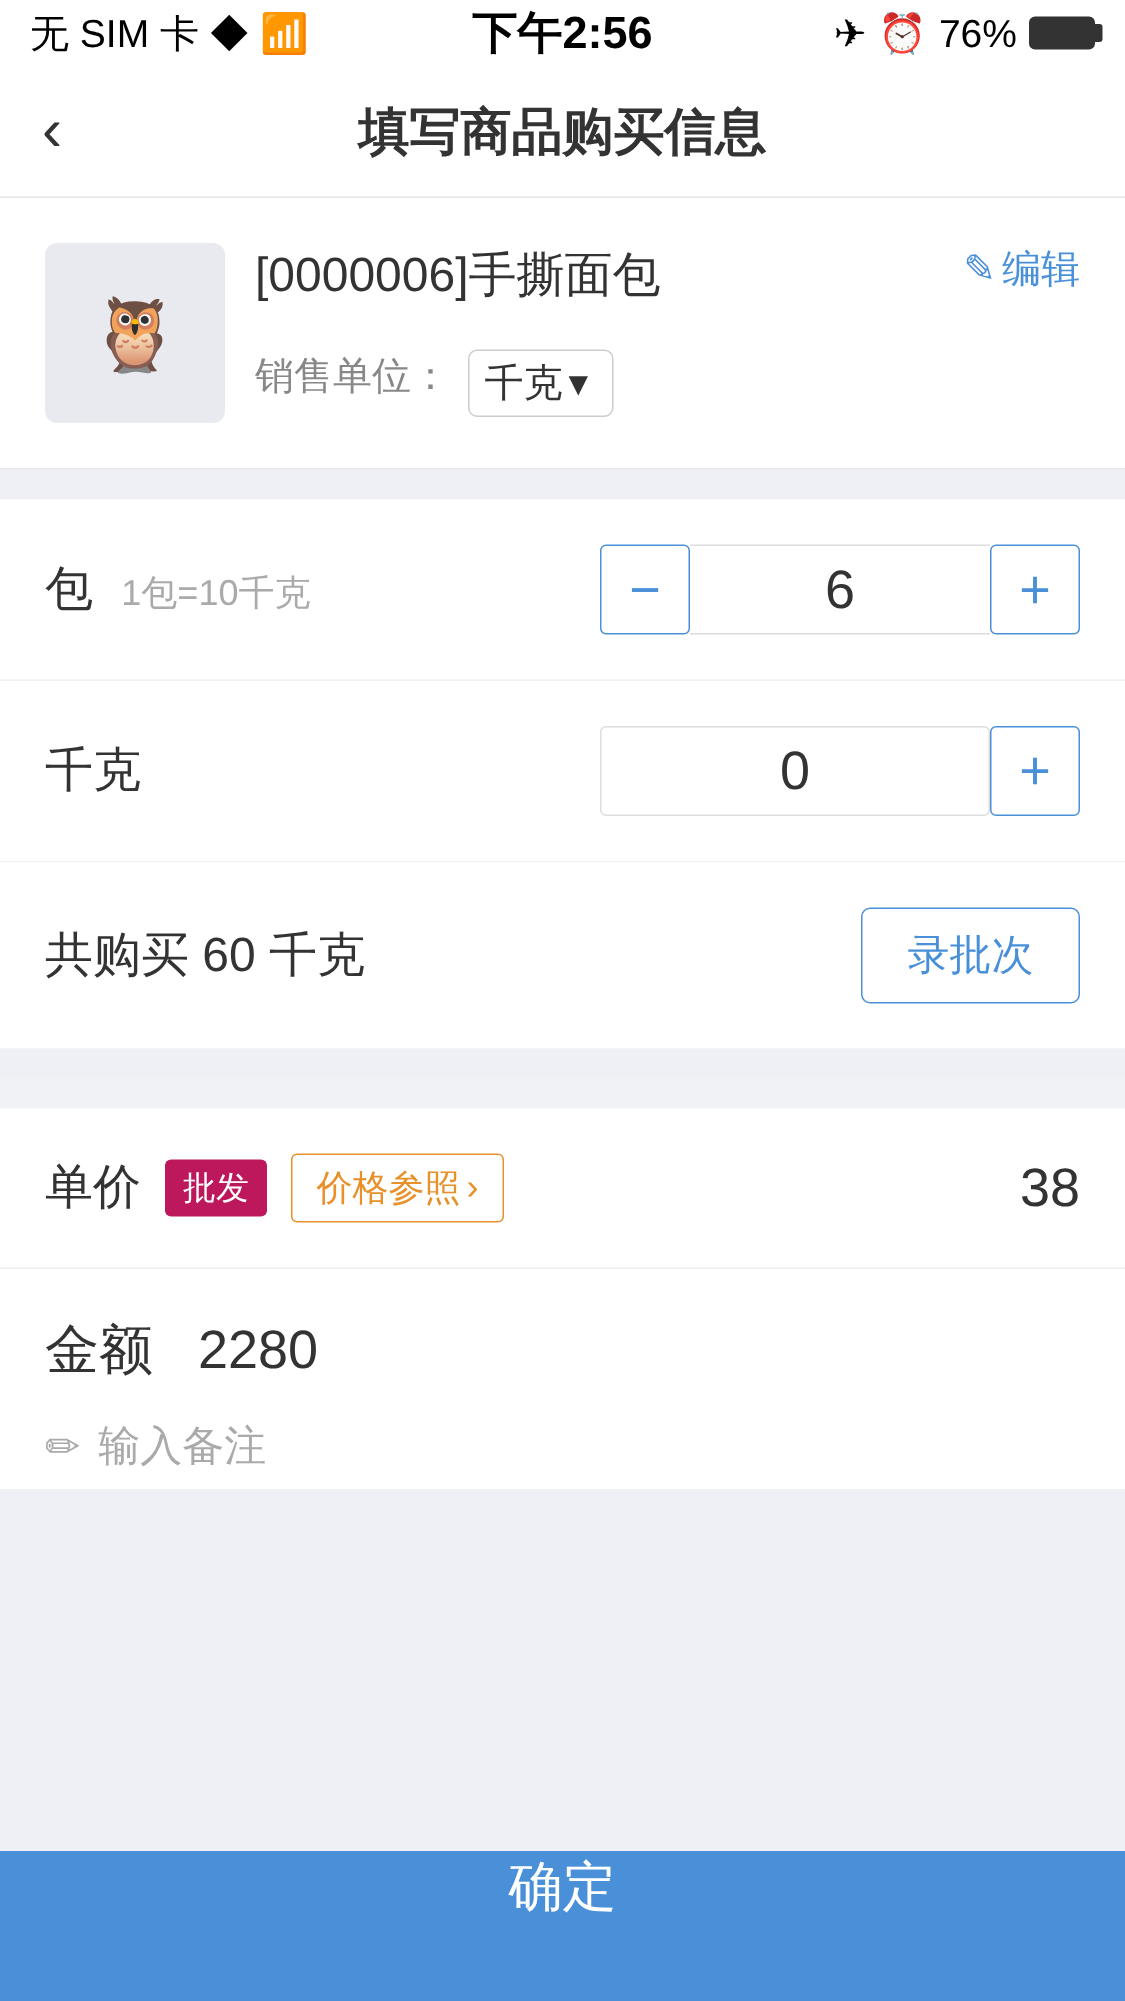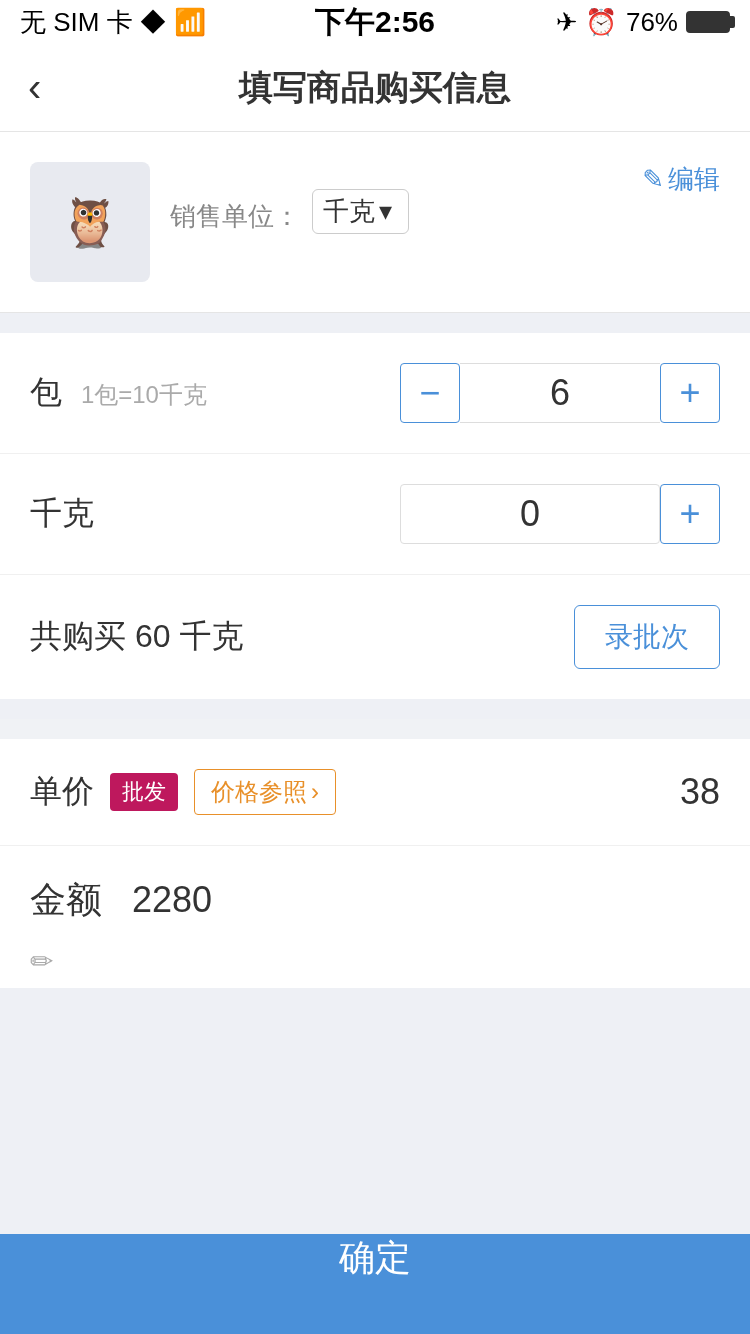--- a/index.html
+++ b/index.html
@@ -125,21 +125,21 @@
       font-weight: 500;
       margin-bottom: 10px;
     }
     .product-stock {
       font-size: 26px;
       color: #888;
       margin-bottom: 10px;
     }
     .product-unit-row {
       display: flex;
-      align-items: flex-end;
+      align-items: flex-start;
       gap: 12px;
       font-size: 26px;
       color: #888;
       margin-top: 27px;
     }
     .unit-select {
       border: 1px solid #ccc;
       border-radius: 6px;
       padding: 4px 16px 4px 10px;
       font-size: 26px;
@@ -367,20 +367,21 @@
   <div class="nav-back">‹</div>
   <div class="nav-title">填写商品购买信息</div>
 </div>
 
 <div class="product-card-wrapper">
   <div class="product-card">
     <div class="product-image">
       <span class="product-owl">🦉</span>
     </div>
     <div class="product-info">
+      <div class="product-name">[0000006]手撕面包</div>
       <div class="product-unit-row">
         <span>销售单位：</span>
         <div class="unit-select">
           <span>千克</span>
           <span>▾</span>
         </div>
       </div>
     </div>
   </div>
   <div class="edit-btn">
@@ -432,20 +433,21 @@
 </div>
 
 <div class="amount-section">
   <div class="amount-row">
     <span>金额</span>
     &nbsp;
     <span>2280</span>
   </div>
   <div class="note-row">
     <span class="note-icon">✏</span>
+    <span>输入备注</span>
   </div>
 </div>
 
 <div class="bottom-area" style="height: 380px;"></div>
 
 <div class="confirm-bar">
   <span class="confirm-text">确定</span>
 </div>
 
 </body></html>

